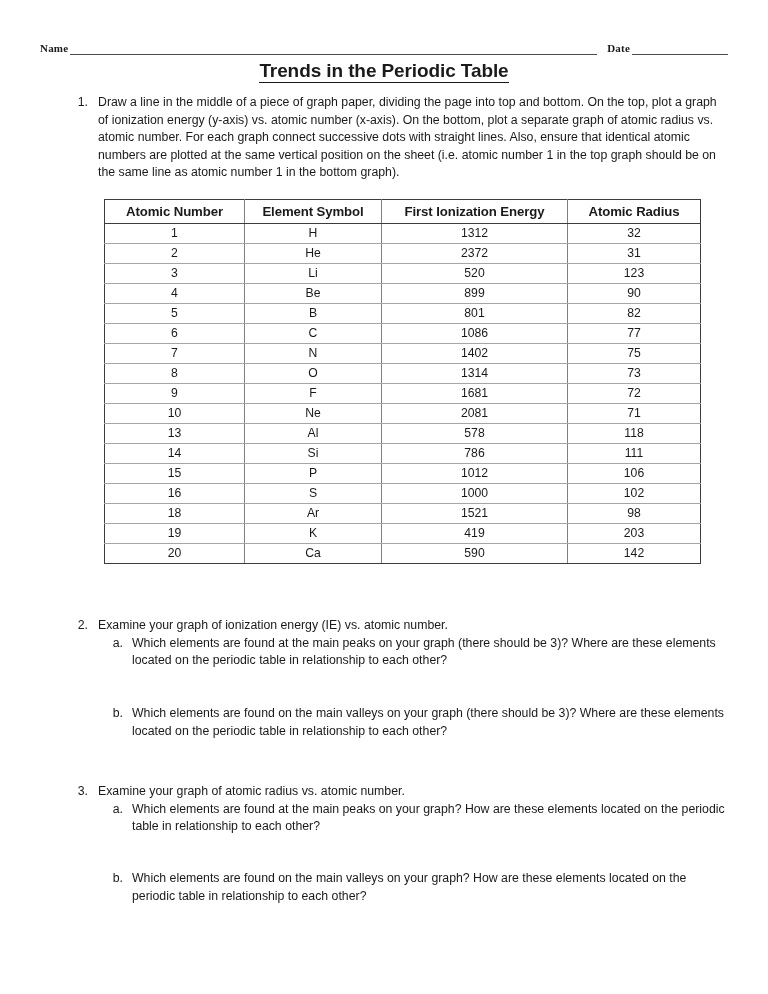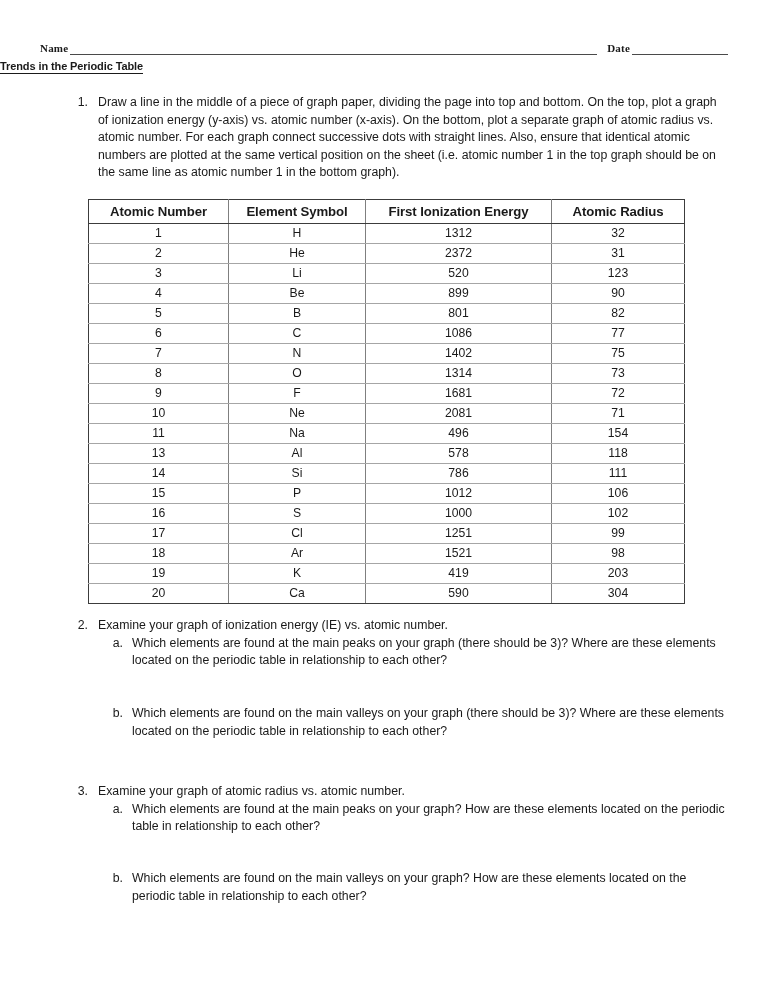--- a/index.html
+++ b/index.html
@@ -48,22 +48,23 @@
   .nd-rule.name-rule { flex: 1 1 auto; }
   .nd-rule.date-rule { width: 96px; flex: 0 0 96px; }
   .nd-gap { width: 10px; flex: 0 0 10px; }
 
   
   .doc-title {
     position: absolute;
     left: 0;
     top: 60px;
     width: 768px;
+    text-align: center;
     font-family: "Liberation Sans", sans-serif;
-    font-size: 11px;
+    font-size: 19px;
     font-weight: bold;
     letter-spacing: -0.1px;
   }
   .doc-title span {
     border-bottom: 1.6px solid #1a1a1a;
     padding-bottom: 1px;
   }
 
   
   .q-block {
@@ -91,21 +92,21 @@
 
   #q1 { left: 66px; top: 94px; width: 664px; }
   #q2 { left: 66px; top: 617px; width: 664px; }
   #q2b { left: 66px; top: 705px; width: 664px; }
   #q3 { left: 66px; top: 783px; width: 664px; }
   #q3b { left: 66px; top: 870px; width: 664px; }
 
   
   .table-wrap {
     position: absolute;
-    left: 88px;
+    left: 104px;
     top: 199px;
     width: 596px;
   }
   table.data {
     border-collapse: collapse;
     width: 596px;
     table-layout: fixed;
     font-size: 12.2px;
   }
   table.data th,
@@ -240,26 +241,20 @@
             <td>1681</td>
             <td>72</td>
           </tr>
           <tr>
             <td>10</td>
             <td>Ne</td>
             <td>2081</td>
             <td>71</td>
           </tr>
           <tr>
-            <td>11</td>
-            <td>Na</td>
-            <td>496</td>
-            <td>154</td>
-          </tr>
-          <tr>
             <td>13</td>
             <td>Al</td>
             <td>578</td>
             <td>118</td>
           </tr>
           <tr>
             <td>14</td>
             <td>Si</td>
             <td>786</td>
             <td>111</td>
@@ -270,42 +265,36 @@
             <td>1012</td>
             <td>106</td>
           </tr>
           <tr>
             <td>16</td>
             <td>S</td>
             <td>1000</td>
             <td>102</td>
           </tr>
           <tr>
-            <td>17</td>
-            <td>Cl</td>
-            <td>1251</td>
-            <td>99</td>
-          </tr>
-          <tr>
             <td>18</td>
             <td>Ar</td>
             <td>1521</td>
             <td>98</td>
           </tr>
           <tr>
             <td>19</td>
             <td>K</td>
             <td>419</td>
             <td>203</td>
           </tr>
           <tr>
             <td>20</td>
             <td>Ca</td>
             <td>590</td>
-            <td>304</td>
+            <td>142</td>
           </tr>
         </tbody>
     </table>
   </div>
 
   <div class="q-block" id="q2">
     <div class="q-row lvl1">
       <div class="q-marker">2.</div>
       <div class="q-text">Examine your graph of ionization energy (IE) vs. atomic number.</div>
     </div>

